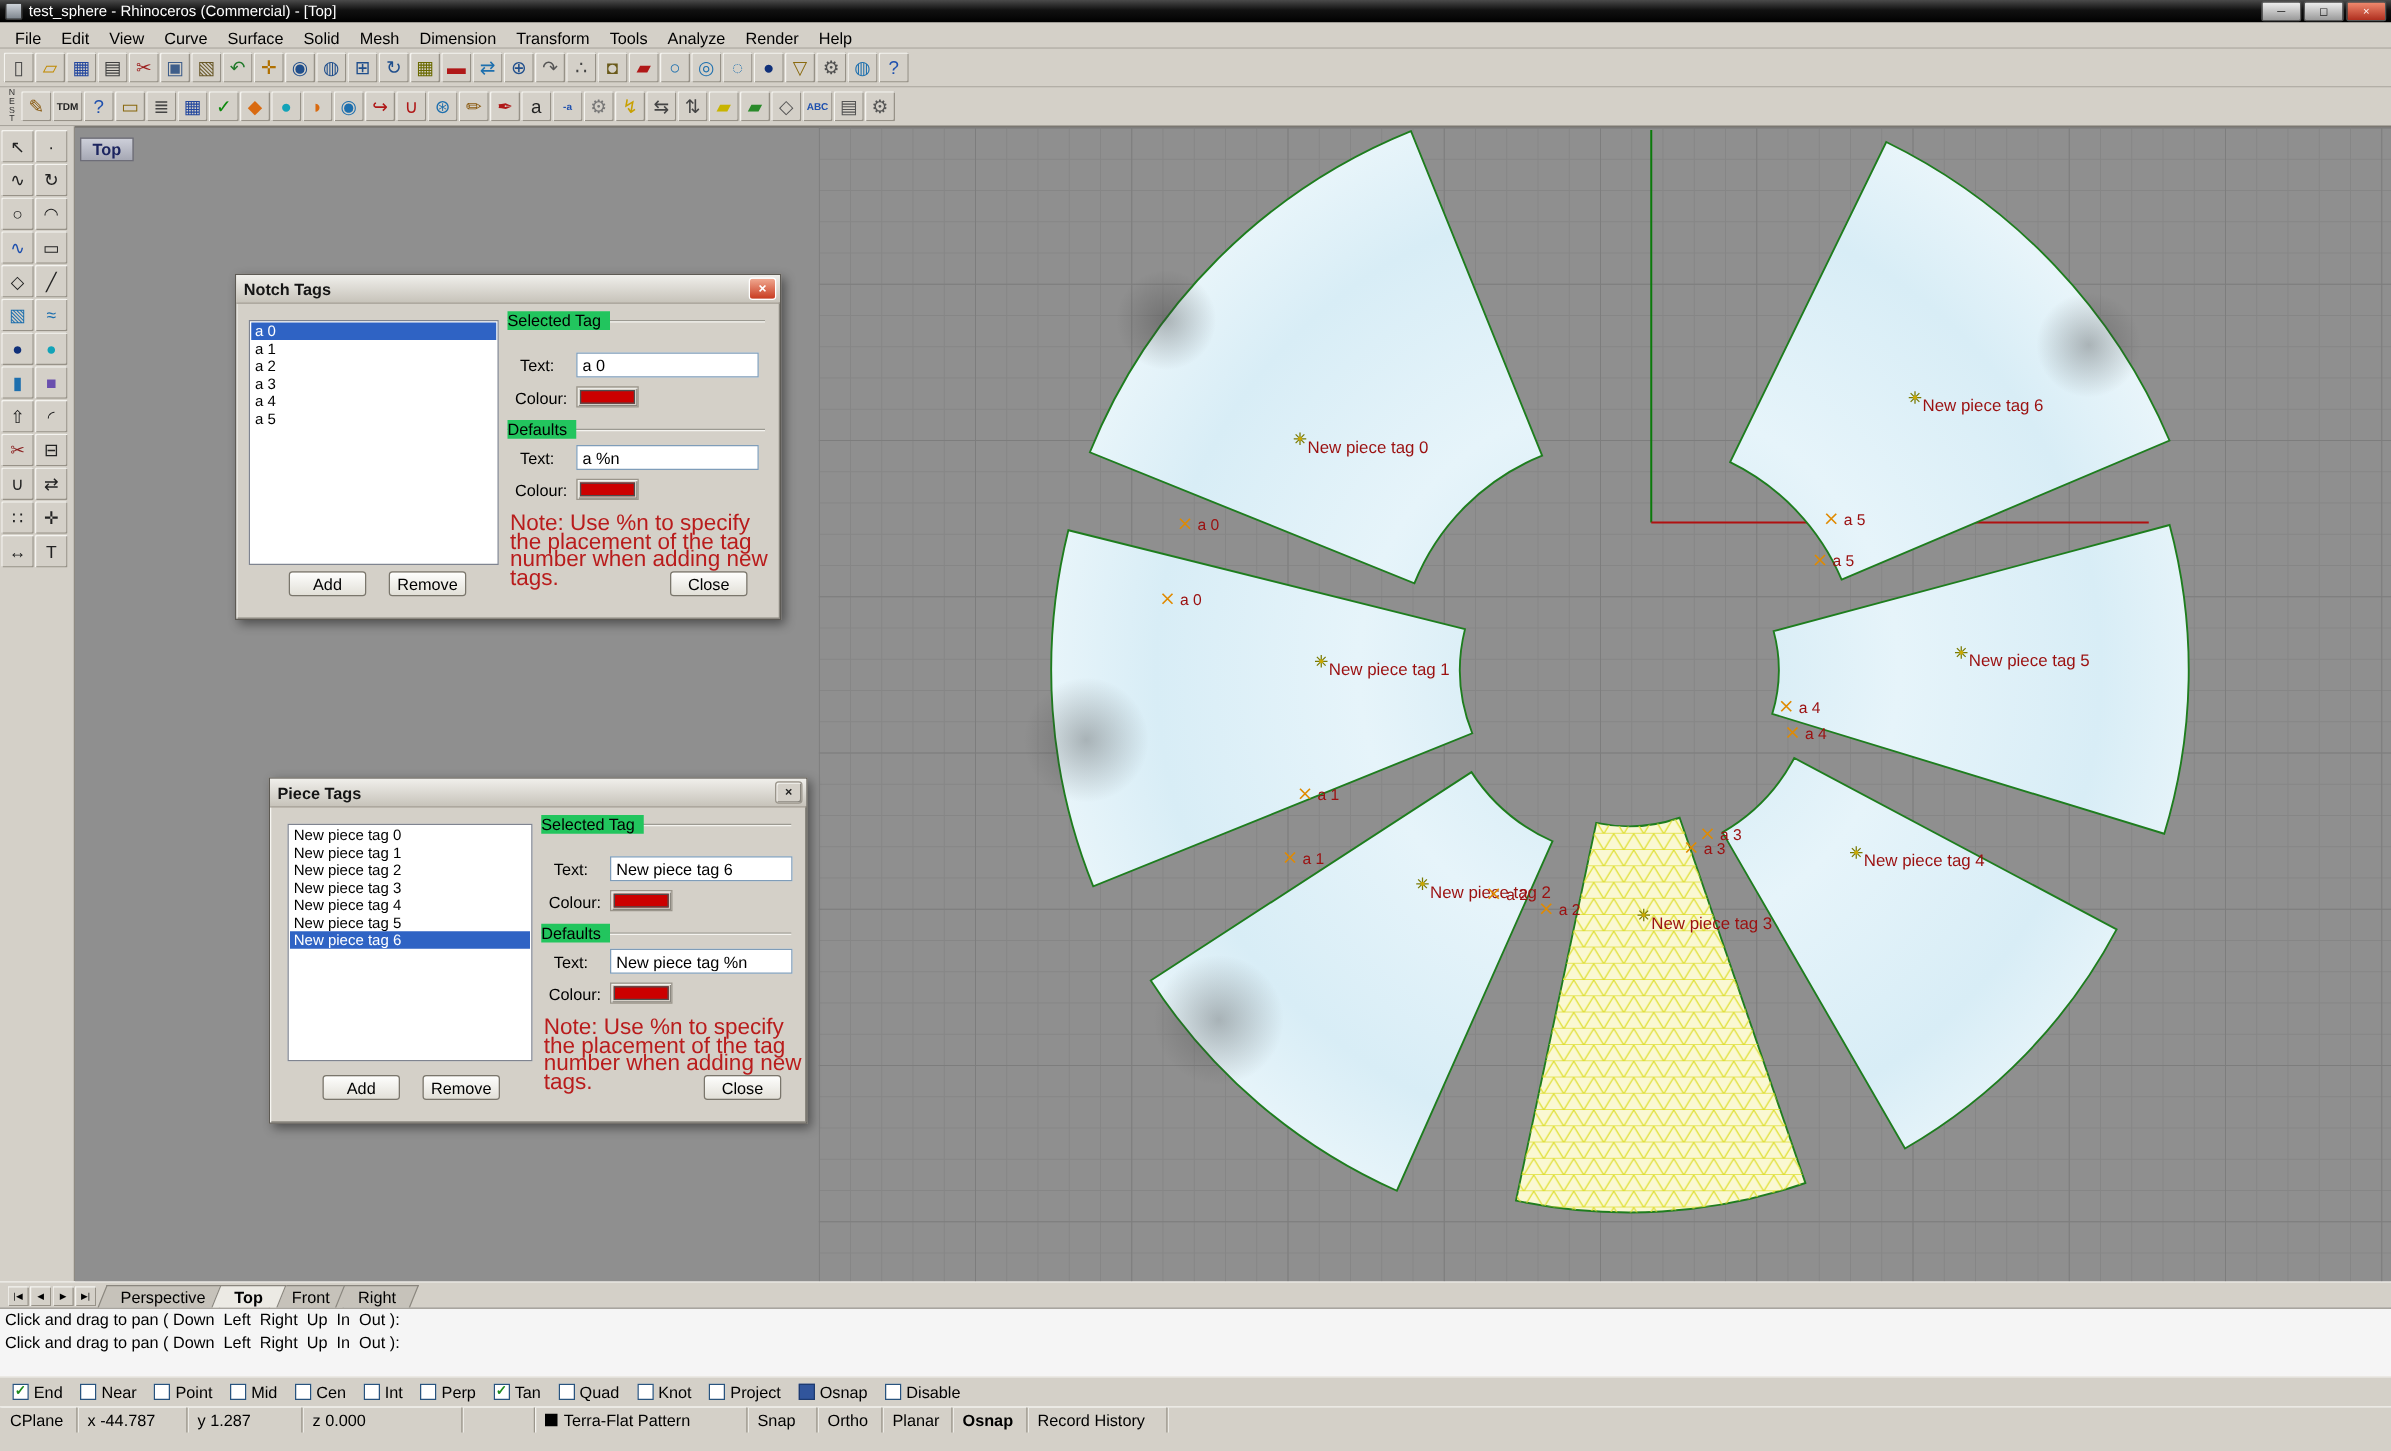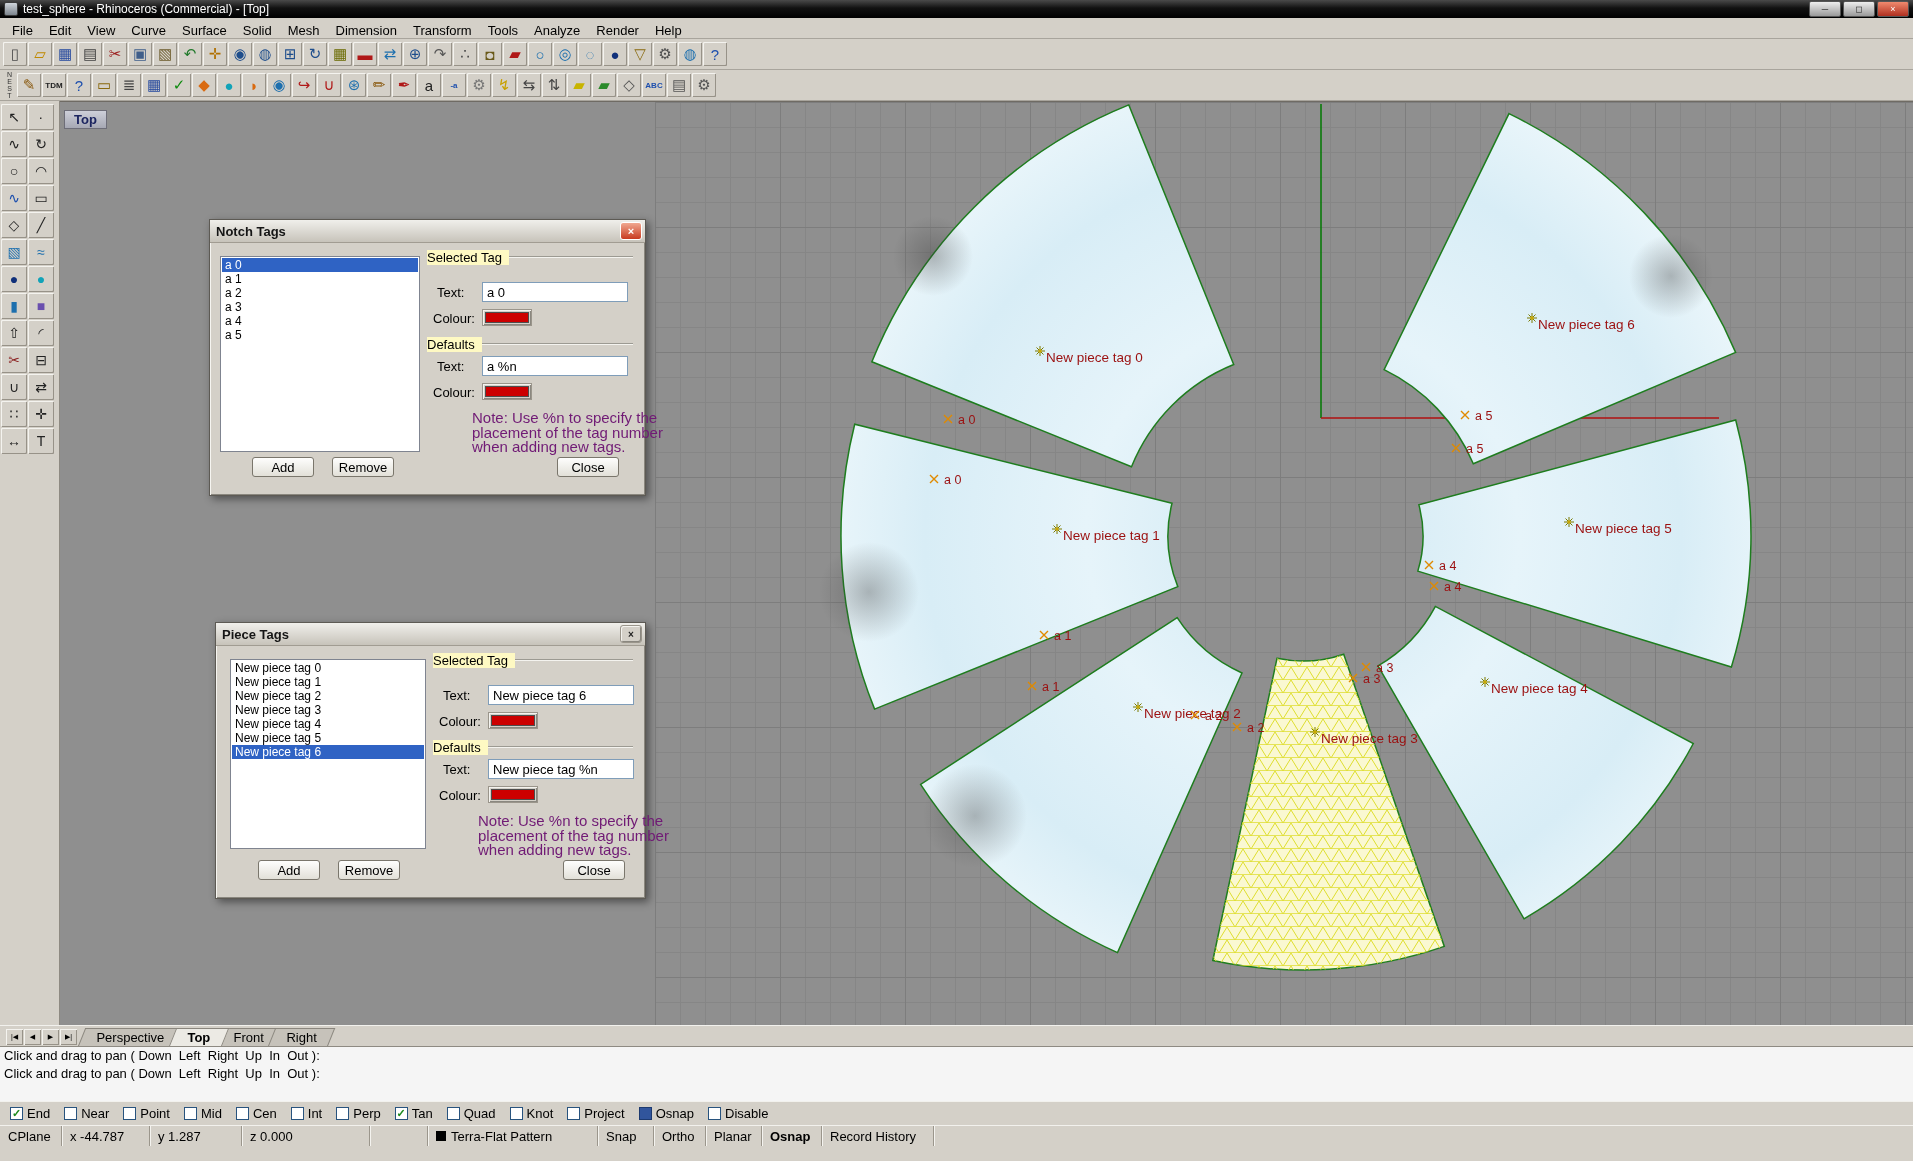--- a/index.html
+++ b/index.html
@@ -93,28 +93,28 @@
   .dlg-close{margin-left:auto;width:20px;height:16px;display:flex;align-items:center;justify-content:center;
     font-size:11px;border-radius:3px;}
   .dlg-close.red{background:linear-gradient(#f0a890,#c83a20);border:1px solid #fff;color:#fff;}
   .dlg-close.plain{background:#d4d0c8;box-shadow:inset 1px 1px 0 #f4f3ef, inset -1px -1px 0 #8a877f;border:1px solid #9a958b;color:#222;font-size:10px;}
   .dlg-body{position:relative;height:calc(100% - 22px);}
   .listbox{position:absolute;background:#fff;border:1px solid #7f8490;overflow:hidden;padding:1px;box-sizing:border-box;}
   .listitem{height:14px;line-height:14px;font-size:12px;padding:0 3px;white-space:nowrap;color:#000;}
   .listitem.selected{background:#2f63c4;color:#fff;}
   .grp-row{position:absolute;left:217px;right:12px;height:15px;}
   .grp-row::before{content:"";position:absolute;left:0;right:0;top:8px;border-top:1px solid #9c9a92;border-bottom:1px solid #f4f3ef;}
-  .grp-label{position:relative;background:#fef9c3;padding-right:7px;font-size:13px;}
+  .grp-label{position:relative;background:#22c55e;padding-right:7px;font-size:13px;}
   .fld-label{position:absolute;font-size:13px;}
   .txtbox{position:absolute;height:20px;border:1px solid #7f9db9;background:#fff;
     font-family:"Liberation Sans",sans-serif;font-size:13px;padding:0 4px;box-sizing:border-box;}
   .colour-btn{position:absolute;width:50px;height:17px;box-sizing:border-box;background:#d4d0c8;
     box-shadow:inset 1px 1px 0 #f4f3ef, inset -1px -1px 0 #8a877f;border:1px solid #9a958b;padding:2px;}
   .swatch{width:100%;height:100%;border:1px solid #4d4d4d;box-sizing:border-box;}
-  .note{position:absolute;font-size:15px;line-height:14.5px;color:#701a75;margin-left:43px;}
+  .note{position:absolute;font-size:18px;line-height:14.5px;color:#b91c1c;}
   .btn{position:absolute;width:62px;height:20px;display:flex;align-items:center;justify-content:center;
     font-size:13px;background:linear-gradient(#fefefd,#e2e0d8);border:1px solid #7a766c;border-radius:3px;box-sizing:border-box;}
 </style>
 </head>
 <body>
 
 <div class="app">
 
   <div class="titlebar">
     <div class="app-icon"></div>
@@ -477,21 +477,21 @@
         <span>Planar</span>
       </div>
       <div class="seg bold" style="width: 60px;">
         <span>Osnap</span>
       </div>
       <div class="seg" style="width: 112px;">
         <span>Record History</span>
       </div>
     </div>
 
-  <div class="dialog" style="left:209px;top:219px;width:437px;height:277px;">
+  <div class="dialog" style="left:188px;top:219px;width:437px;height:277px;">
     <div class="dlg-title">
       <span>Notch Tags</span>
       <div class="dlg-close red">×</div>
     </div>
     <div class="dlg-body">
       <div class="listbox" style="left:10px;top:13px;width:200px;height:196px;">
           <div class="listitem selected">a 0</div>
           <div class="listitem">a 1</div>
           <div class="listitem">a 2</div>
           <div class="listitem">a 3</div>

